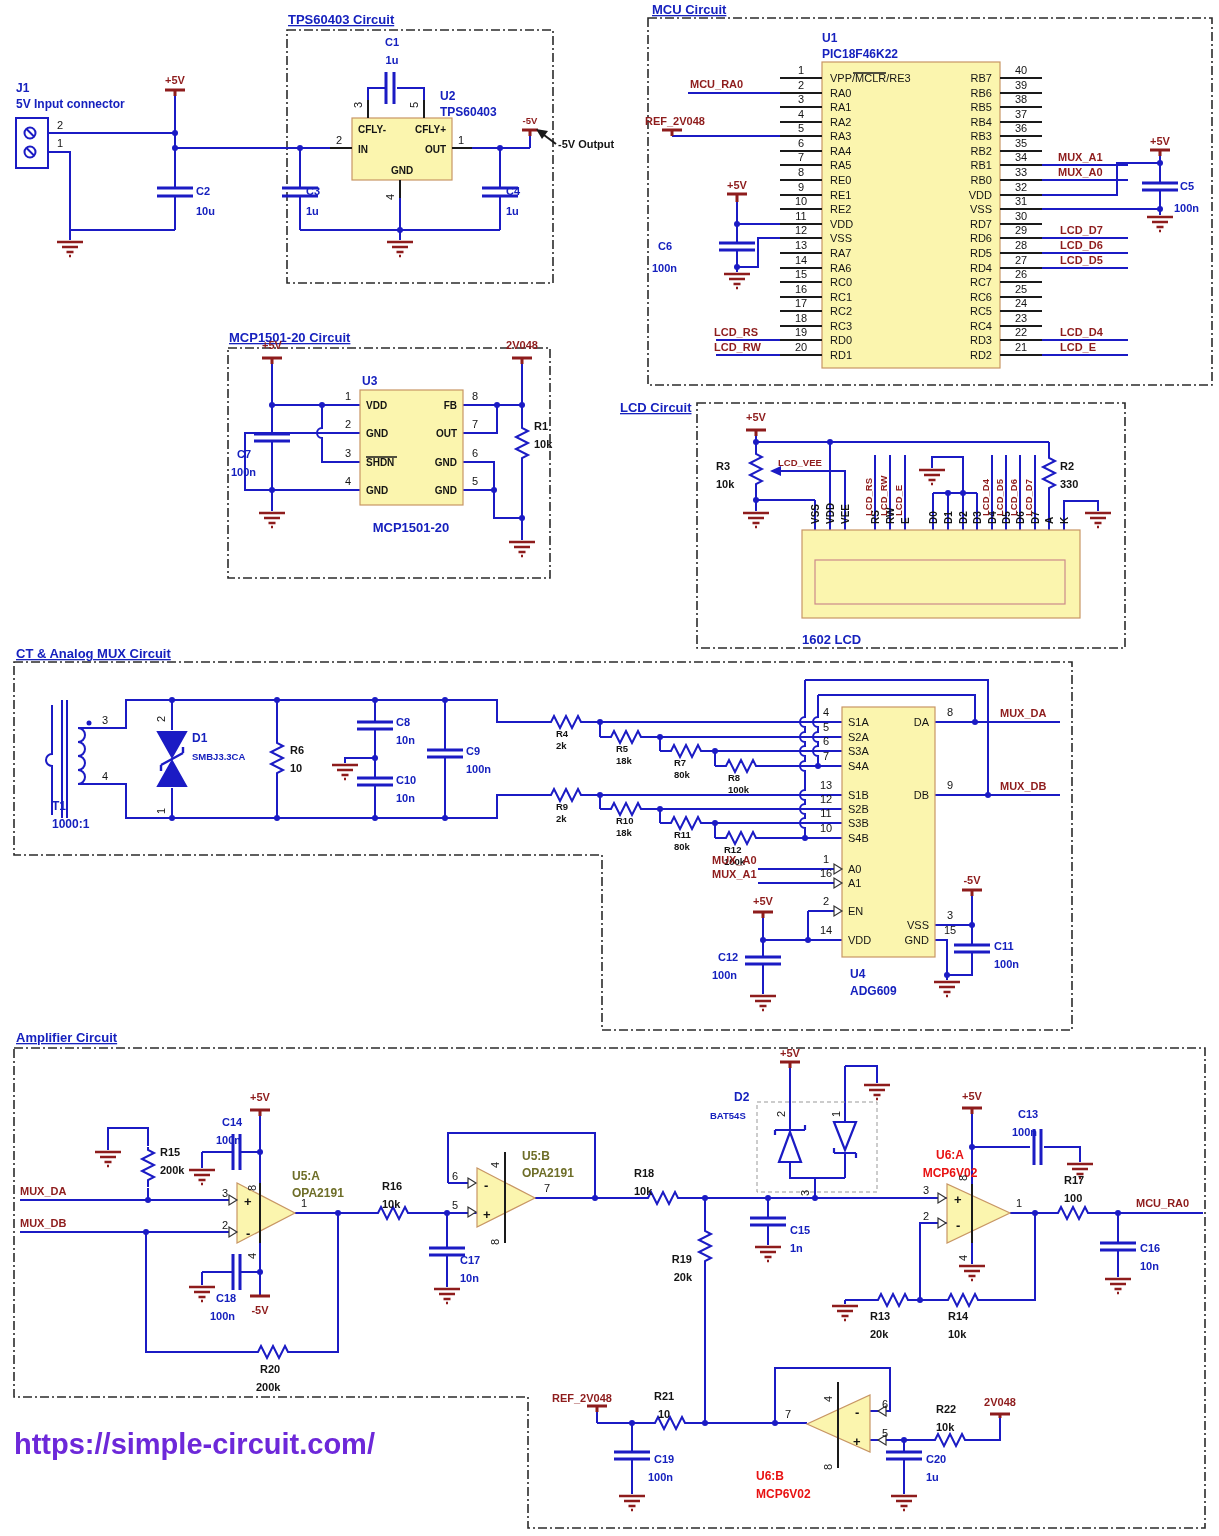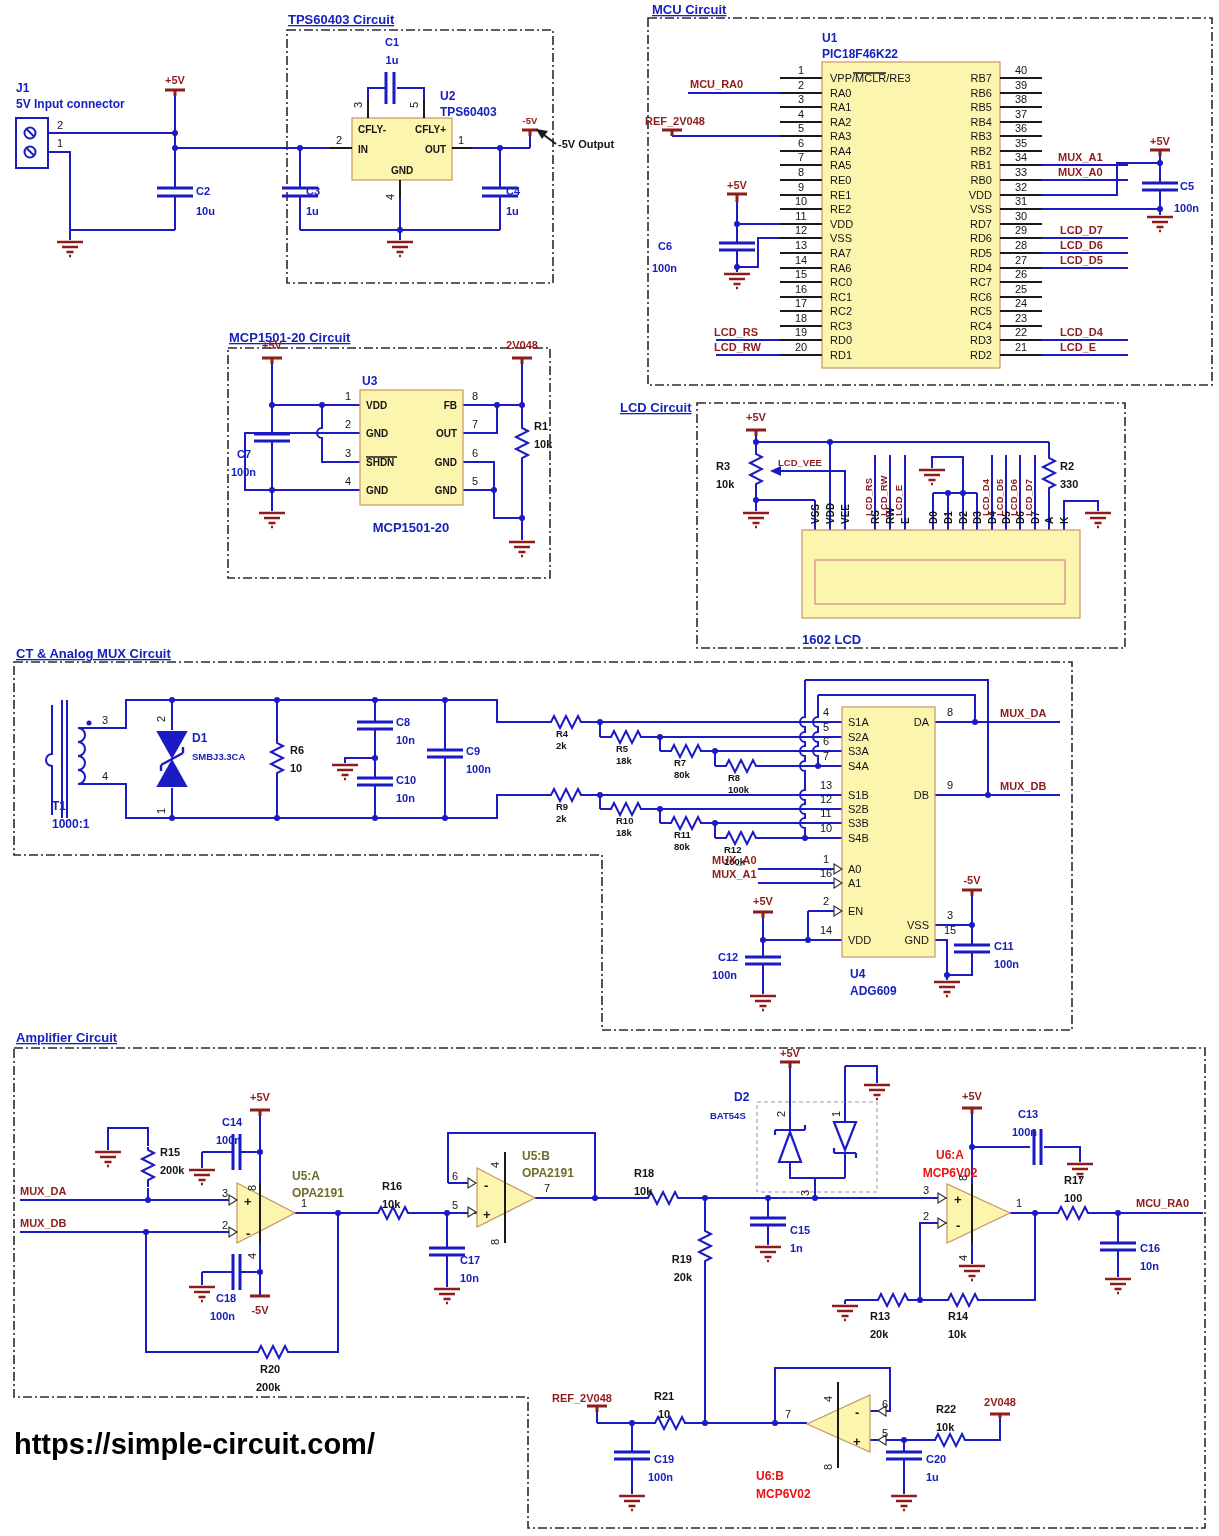--- a/index.html
+++ b/index.html
@@ -16,21 +16,21 @@
   .kb {font-size:11px;font-weight:bold;fill:#141414;}
   .kb12{font-size:13px;font-weight:bold;fill:#141414;}
   .kc {font-size:10px;font-weight:bold;fill:#141414;}
   .kv {font-size:10px;font-weight:bold;fill:#141414;}
   .ks {font-size:9.5px;font-weight:bold;fill:#141414;}
   .n  {font-size:11px;font-weight:bold;fill:#8E1C1C;}
   .nm {font-size:9.5px;font-weight:bold;fill:#8E1C1C;}
   .rr {font-size:12px;font-weight:bold;fill:#E81212;}
   .o  {font-size:12px;font-weight:bold;fill:#6E6E28;}
   .url{position:absolute;left:14px;top:1428px;font-family:"Liberation Sans",sans-serif;
-       font-size:29px;font-weight:bold;color:#000000;}
+       font-size:29px;font-weight:bold;color:#6d28d9;}
 </style>
 </head>
 <body>
 
 <div class="canvas">
 <svg width="1219" height="1536" viewBox="0 0 1219 1536">
   <defs>
     <g id="gnd" stroke="#8E1C1C" stroke-width="2.4" fill="none">
       <path d="M-13,0 H13 M-8,5 H8 M-3.5,10 H3.5 M-1,14 H1"></path>
     </g>

